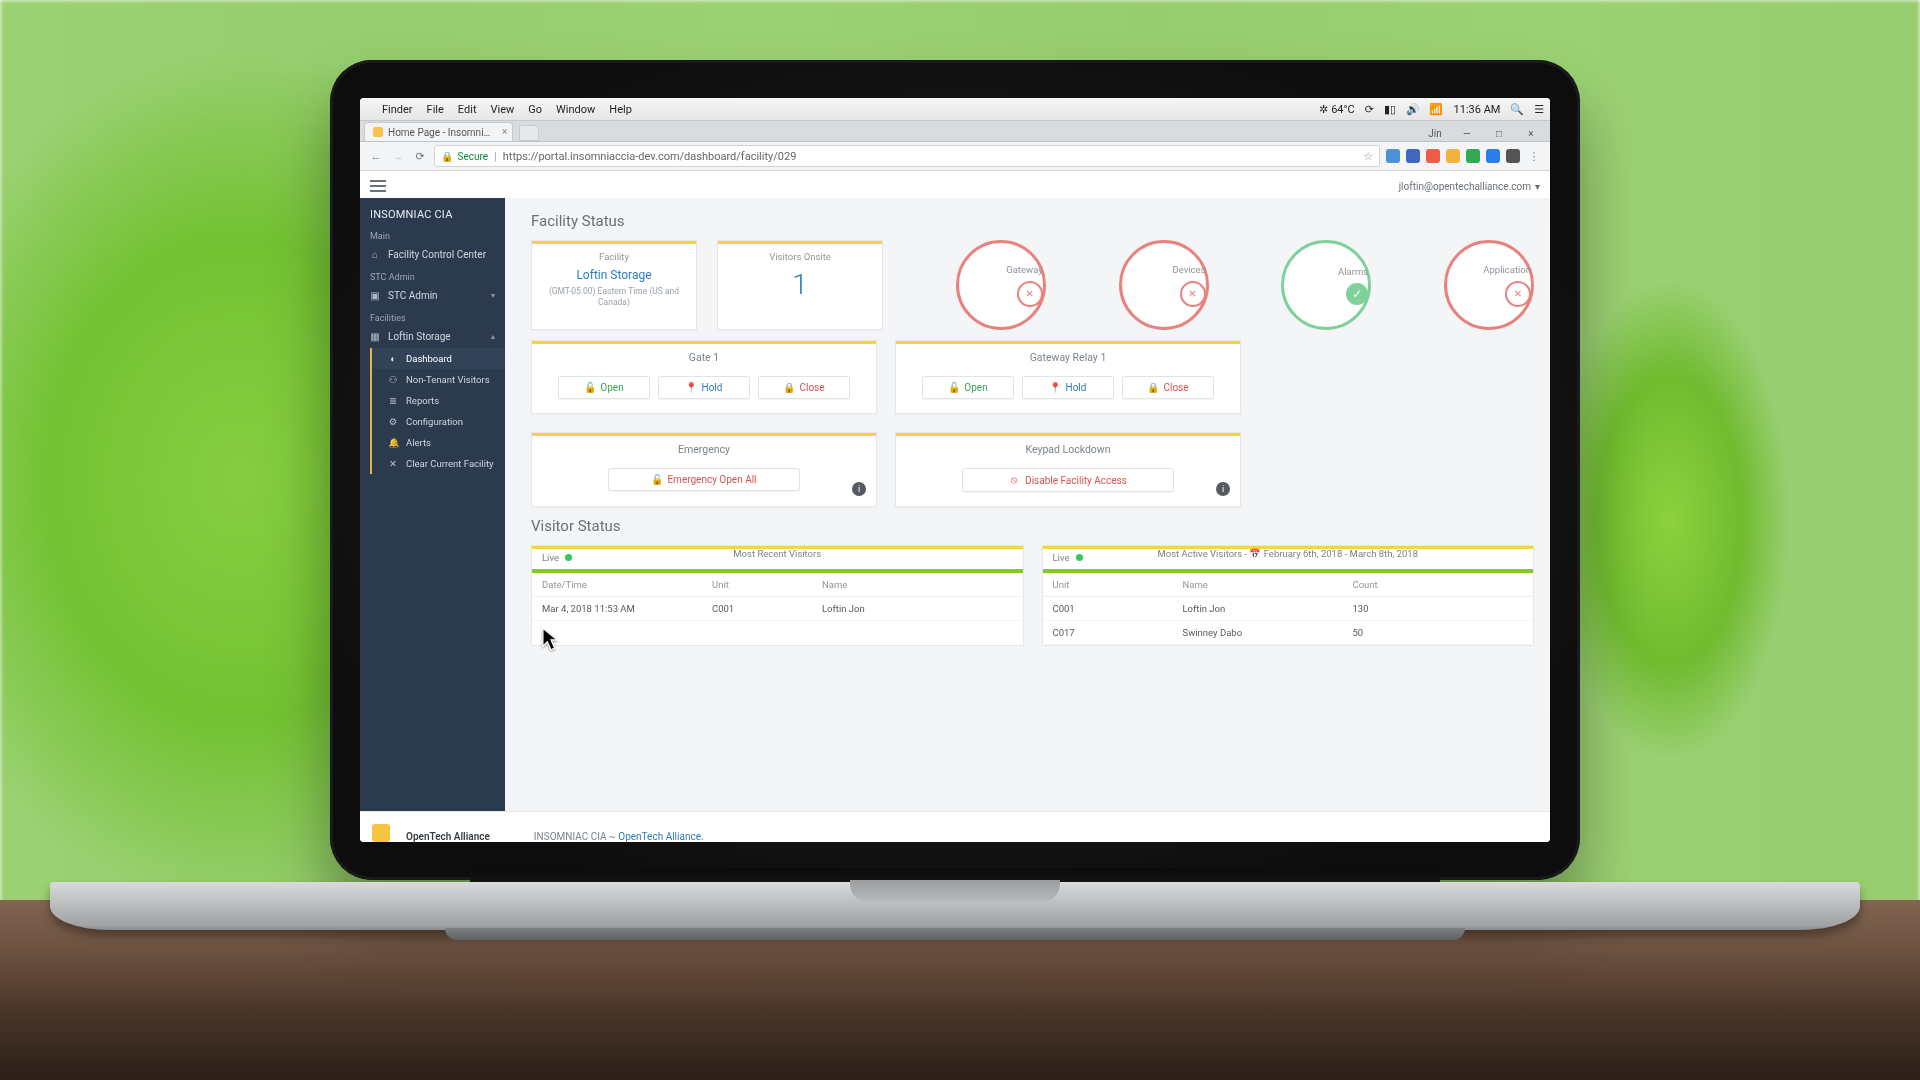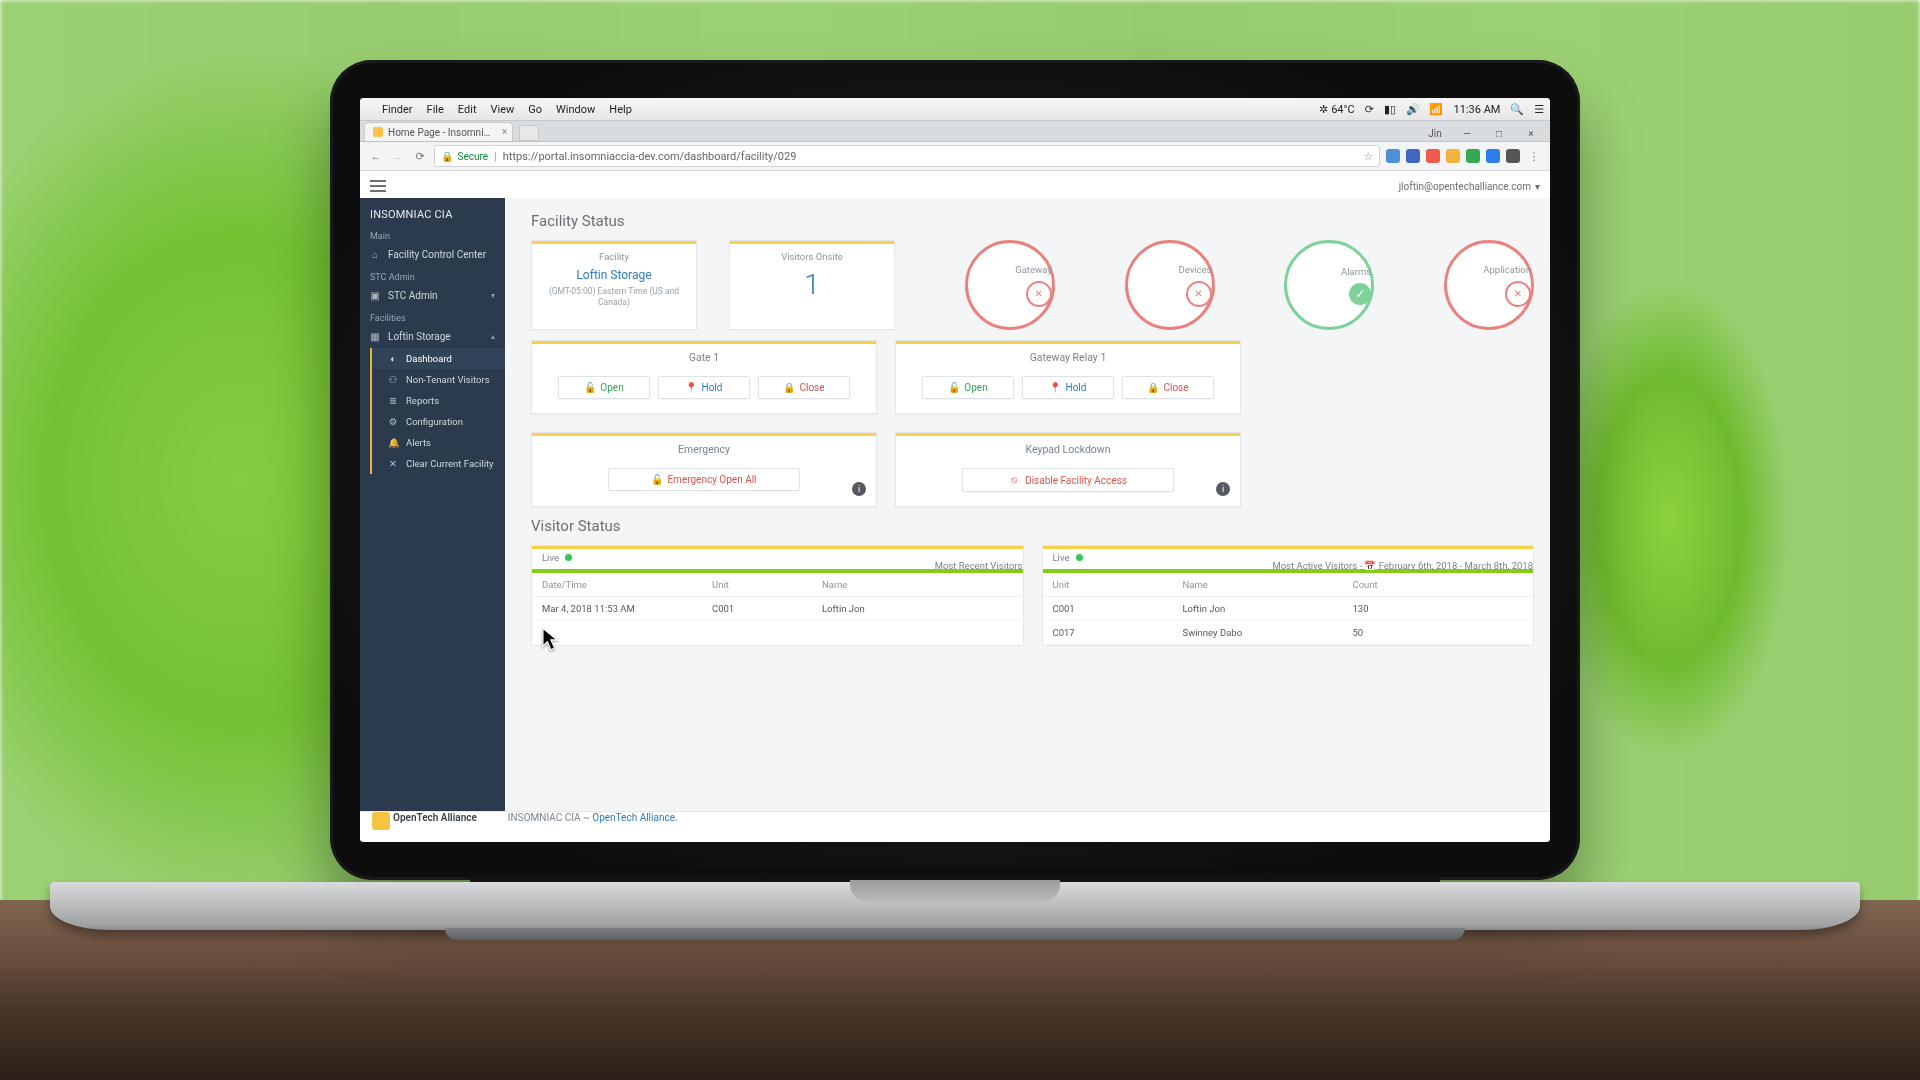--- a/index.html
+++ b/index.html
@@ -132,21 +132,21 @@
 
   .content {
     flex:1; background:#f3f5f6; overflow:auto; position:relative; padding:8px 16px 8px 26px;
   }
   .content::-webkit-scrollbar { width:8px; }
   .content::-webkit-scrollbar-thumb { background:#c3c7cb; border-radius:4px; }
 
   h2.section { color:#6a7076; font-weight:400; font-size:15px; margin:6px 0 10px; }
 
   
-  .status-row { display:flex; gap:32px; align-items:stretch; margin-bottom:10px; }
+  .status-row { display:flex; gap:20px; align-items:stretch; margin-bottom:10px; }
   .card {
     background:#fff; border:1px solid #e9e159; 
     border:1px solid #e5e7ea; position:relative;
     box-shadow:0 1px 2px rgba(0,0,0,.03);
     padding:10px 12px 14px;
   }
   .card::before { content:""; position:absolute; left:0; right:0; top:0; height:3px; background:#f4d24a; }
   .card.small { width:140px; text-align:center; }
   .card .label { font-size:9.5px; color:#8e959c; margin-bottom:6px; }
   .card .title-link { color:#2e7cc2; font-size:12px; }
@@ -202,26 +202,26 @@
   .table-head {
     display:flex; align-items:center; padding:6px 10px; font-size:9.5px; color:#7c838a;
     border-bottom:4px solid #84cc16;
   }
   .live-dot { width:7px; height:7px; border-radius:50%; background:#34c759; margin-left:6px; }
   .thead, .trow { display:grid; padding:6px 10px; font-size:9.5px; }
   .thead { color:#8e959c; border-bottom:1px solid #eef0f2; }
   .trow  { color:#545a60; border-bottom:1px solid #f4f5f7; }
   .t-recent .thead, .t-recent .trow { grid-template-columns: 170px 110px 1fr; }
   .t-active .thead, .t-active .trow { grid-template-columns: 130px 170px 1fr; }
-  .center-title { position:absolute; left:0; right:0; top:14px; text-align:right; pointer-events:none; }
+  .center-title { position:absolute; left:0; right:0; top:2px; text-align:center; pointer-events:none; }
 
   
   .footer {
     position:absolute; left:0; right:0; bottom:0; height:30px; background:#fff;
-    border-top:1px solid #e5e7ea; display:flex; align-items:flex-start; gap:3px;
+    border-top:1px solid #e5e7ea; display:flex; align-items:flex-end; gap:16px;
     padding:0 12px; font-size:10px; color:#7c838a;
   }
   .footer .logo { width:18px; height:18px; border-radius:3px; background:#f5c542; display:inline-block; }
   .footer a { color:#2e7cc2; text-decoration:none; }
 
   
   .cursor {
     position:absolute; width:18px; height:26px; pointer-events:none; z-index:60;
     transform: translate(-3px,-3px);
   }

